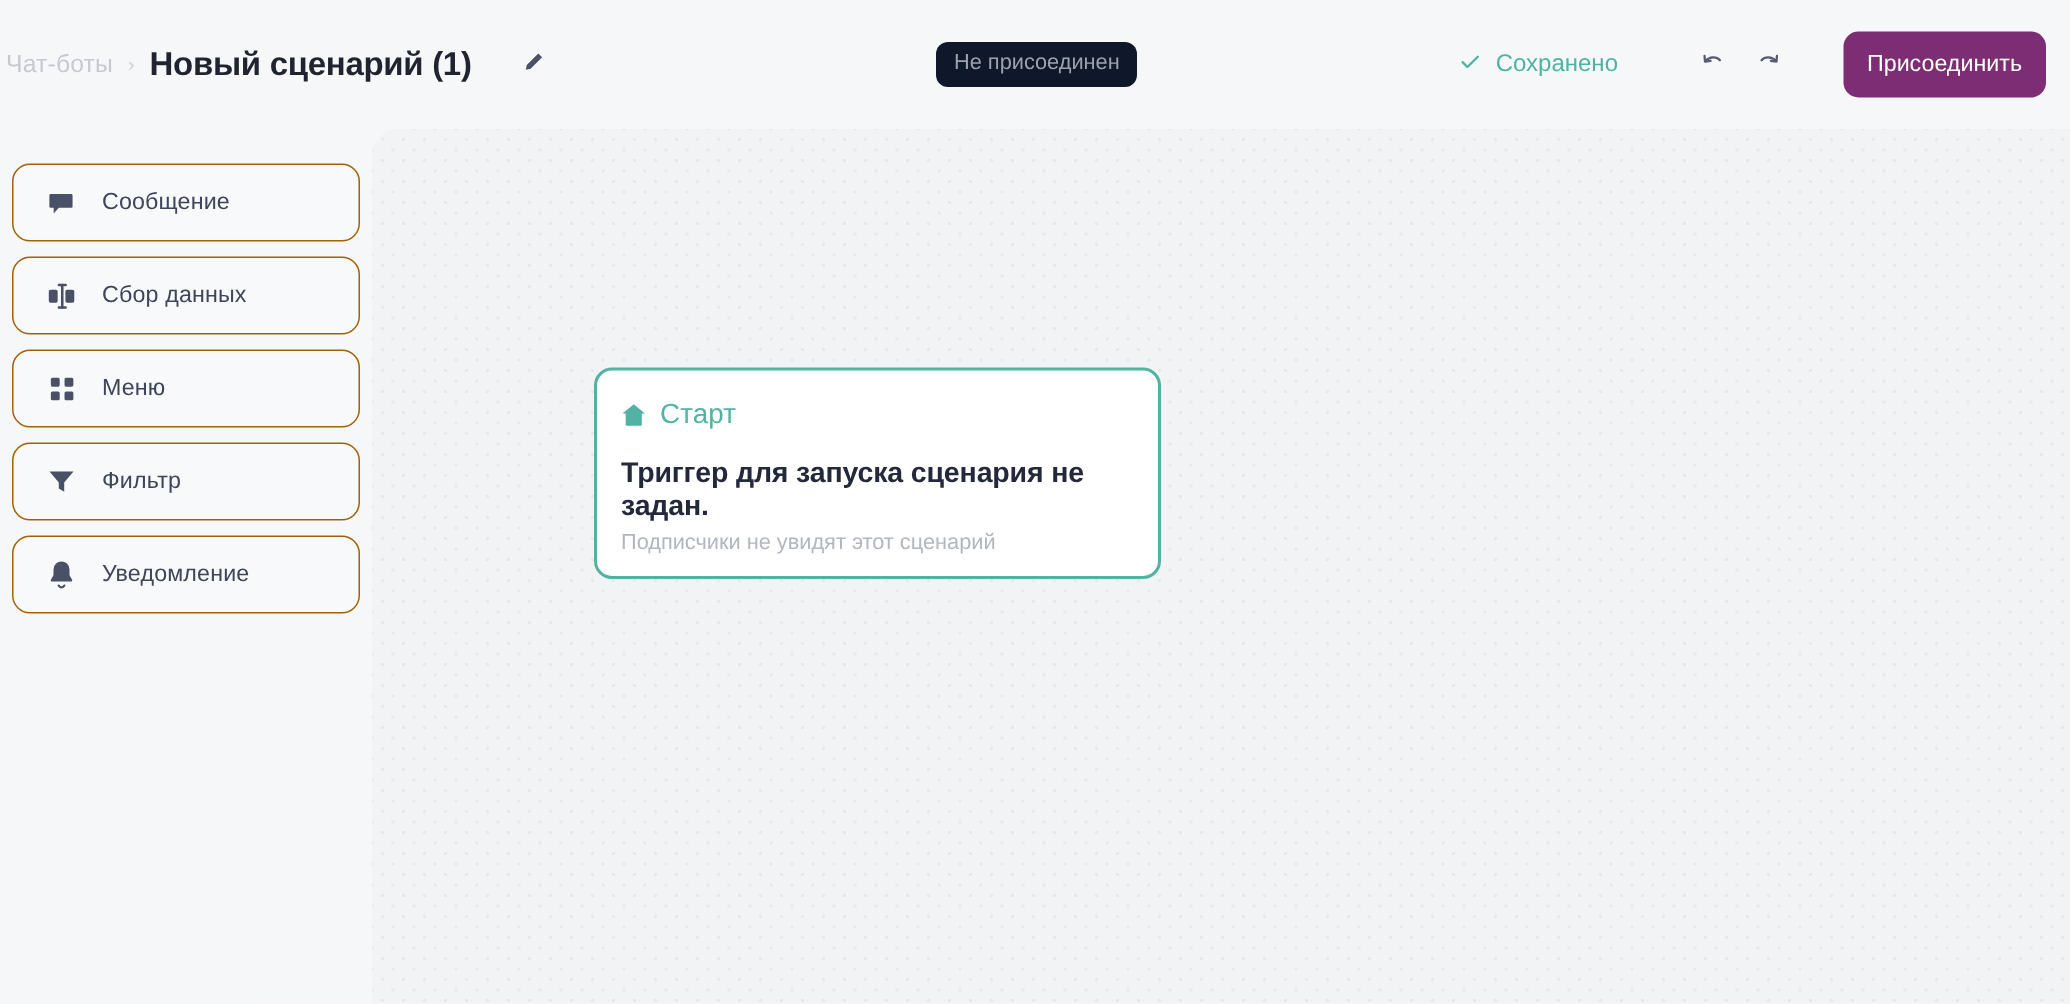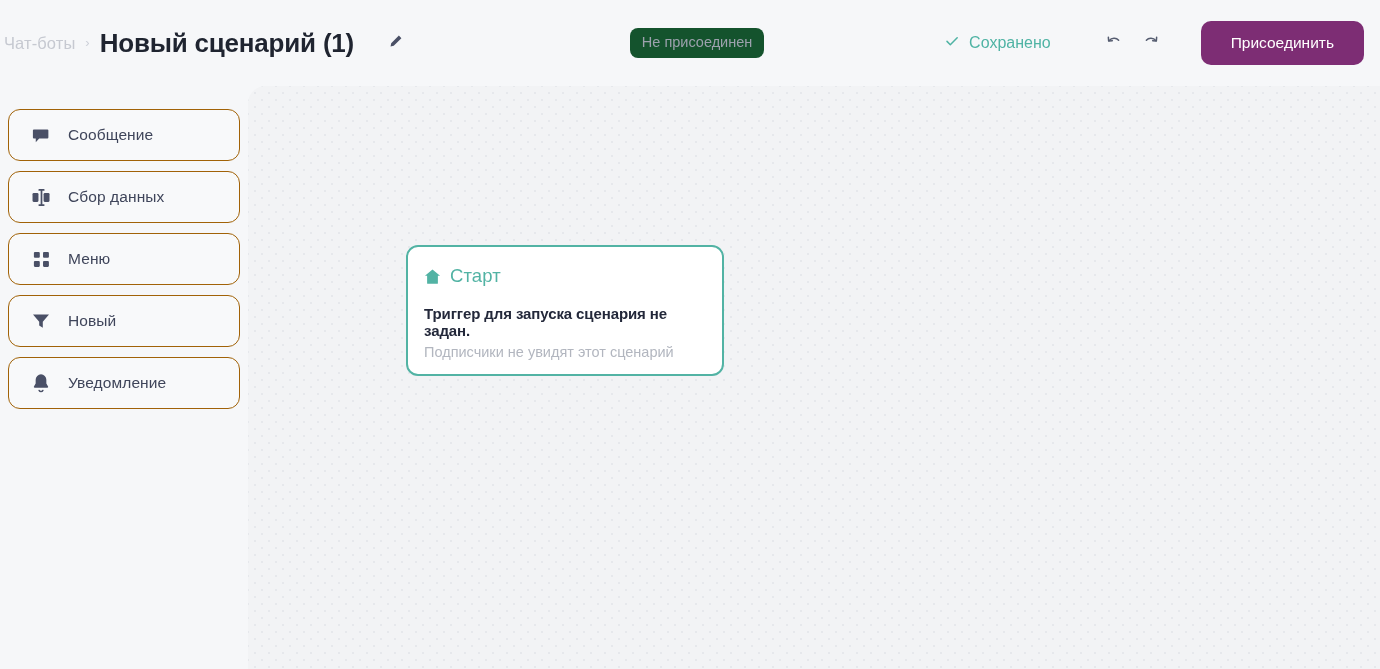--- a/index.html
+++ b/index.html
@@ -54,21 +54,21 @@
 
   .crumb-sep {
     font-size: 13px;
     color: #cdd0d8;
     line-height: 1;
     display: inline-block;
     transform: translateY(-1px);
   }
 
   .page-title {
-    font-size: 26px;
+    font-size: 22px;
     font-weight: 700;
     color: #1f2430;
     letter-spacing: -0.2px;
     white-space: nowrap;
   }
 
   .edit-btn {
     margin-left: 16px;
     width: 30px; height: 30px;
     display: flex; align-items: center; justify-content: center;
@@ -80,21 +80,21 @@
 
   .header-center {
     flex: 1;
     display: flex;
     justify-content: center;
     align-items: center;
     padding-left: 40px;
   }
 
   .status-chip {
-    background: #14532d;
+    background: #0f172a;
     color: #9ca1ad;
     font-size: 14.5px;
     border-radius: 8px;
     padding: 7px 12px 8px;
     white-space: nowrap;
     line-height: 1;
   }
 
   .header-right {
     display: flex;
@@ -125,21 +125,21 @@
   }
   .icon-btn:nth-of-type(2) { margin-right: 10px; }
 
   .join-btn {
     background: #7d2d74;
     color: #ffffff;
     font-family: "Liberation Sans", sans-serif;
     font-size: 15.5px;
     border: none;
     border-radius: 10px;
-    padding: 0 30px;
+    padding: 0 16px;
     height: 44px;
     cursor: pointer;
     white-space: nowrap;
     margin-left: 20px;
   }
 
   
   .sidebar {
     position: absolute;
     top: 86px; left: 0;
@@ -210,23 +210,23 @@
       radial-gradient(#e6e8ec 1px, transparent 1.1px);
     background-size: 14px 14px, 14px 14px;
     background-position: 0 0, 7px 7px;
     border-top-left-radius: 18px;
     overflow: hidden;
   }
 
   
   .node-start {
     position: absolute;
-    left: 158px;
+    left: 148px;
     top: 159px;
-    width: 318px;
+    width: 378px;
     background: #ffffff;
     border: 2px solid #52b3a4;
     border-radius: 12px;
     padding: 18px 16px 14px 16px;
   }
 
   .node-head {
     display: flex;
     align-items: center;
     gap: 9px;
@@ -238,21 +238,21 @@
     display: flex; align-items: center;
   }
 
   .node-title {
     font-size: 18.5px;
     color: #52b3a4;
     letter-spacing: 0.1px;
   }
 
   .node-primary {
-    font-size: 15px;
+    font-size: 19px;
     font-weight: 700;
     color: #23283a;
     margin-bottom: 5px;
     letter-spacing: -0.1px;
   }
 
   .node-secondary {
     font-size: 14.5px;
     color: #b2b6bf;
     letter-spacing: 0px;
@@ -374,21 +374,21 @@
         <span class="block-label">Меню</span>
       </div>
 
 
       <div class="block-item">
         <span class="block-icon">
           <svg width="20" height="20" viewBox="0 0 20 20" fill="none">
             <path d="M2 3.4h16l-6.2 7.3v6.1l-3.6-2.2v-3.9L2 3.4z" fill="#4a5066"></path>
           </svg>
         </span>
-        <span class="block-label">Новый</span>
+        <span class="block-label">Фильтр</span>
       </div>
 
 
       <div class="block-item">
         <span class="block-icon">
           <svg width="20" height="21" viewBox="0 0 20 22" fill="none">
             <path d="M10 1.4a5.6 5.6 0 015.6 5.6v4l1.8 3.2a.8.8 0 01-.7 1.2H3.3a.8.8 0 01-.7-1.2l1.8-3.2v-4A5.6 5.6 0 0110 1.4z" fill="#4a5066"></path>
             <path d="M8 18.2a2.2 2.2 0 004 0" stroke="#4a5066" stroke-width="1.5" stroke-linecap="round"></path>
           </svg>
         </span>

